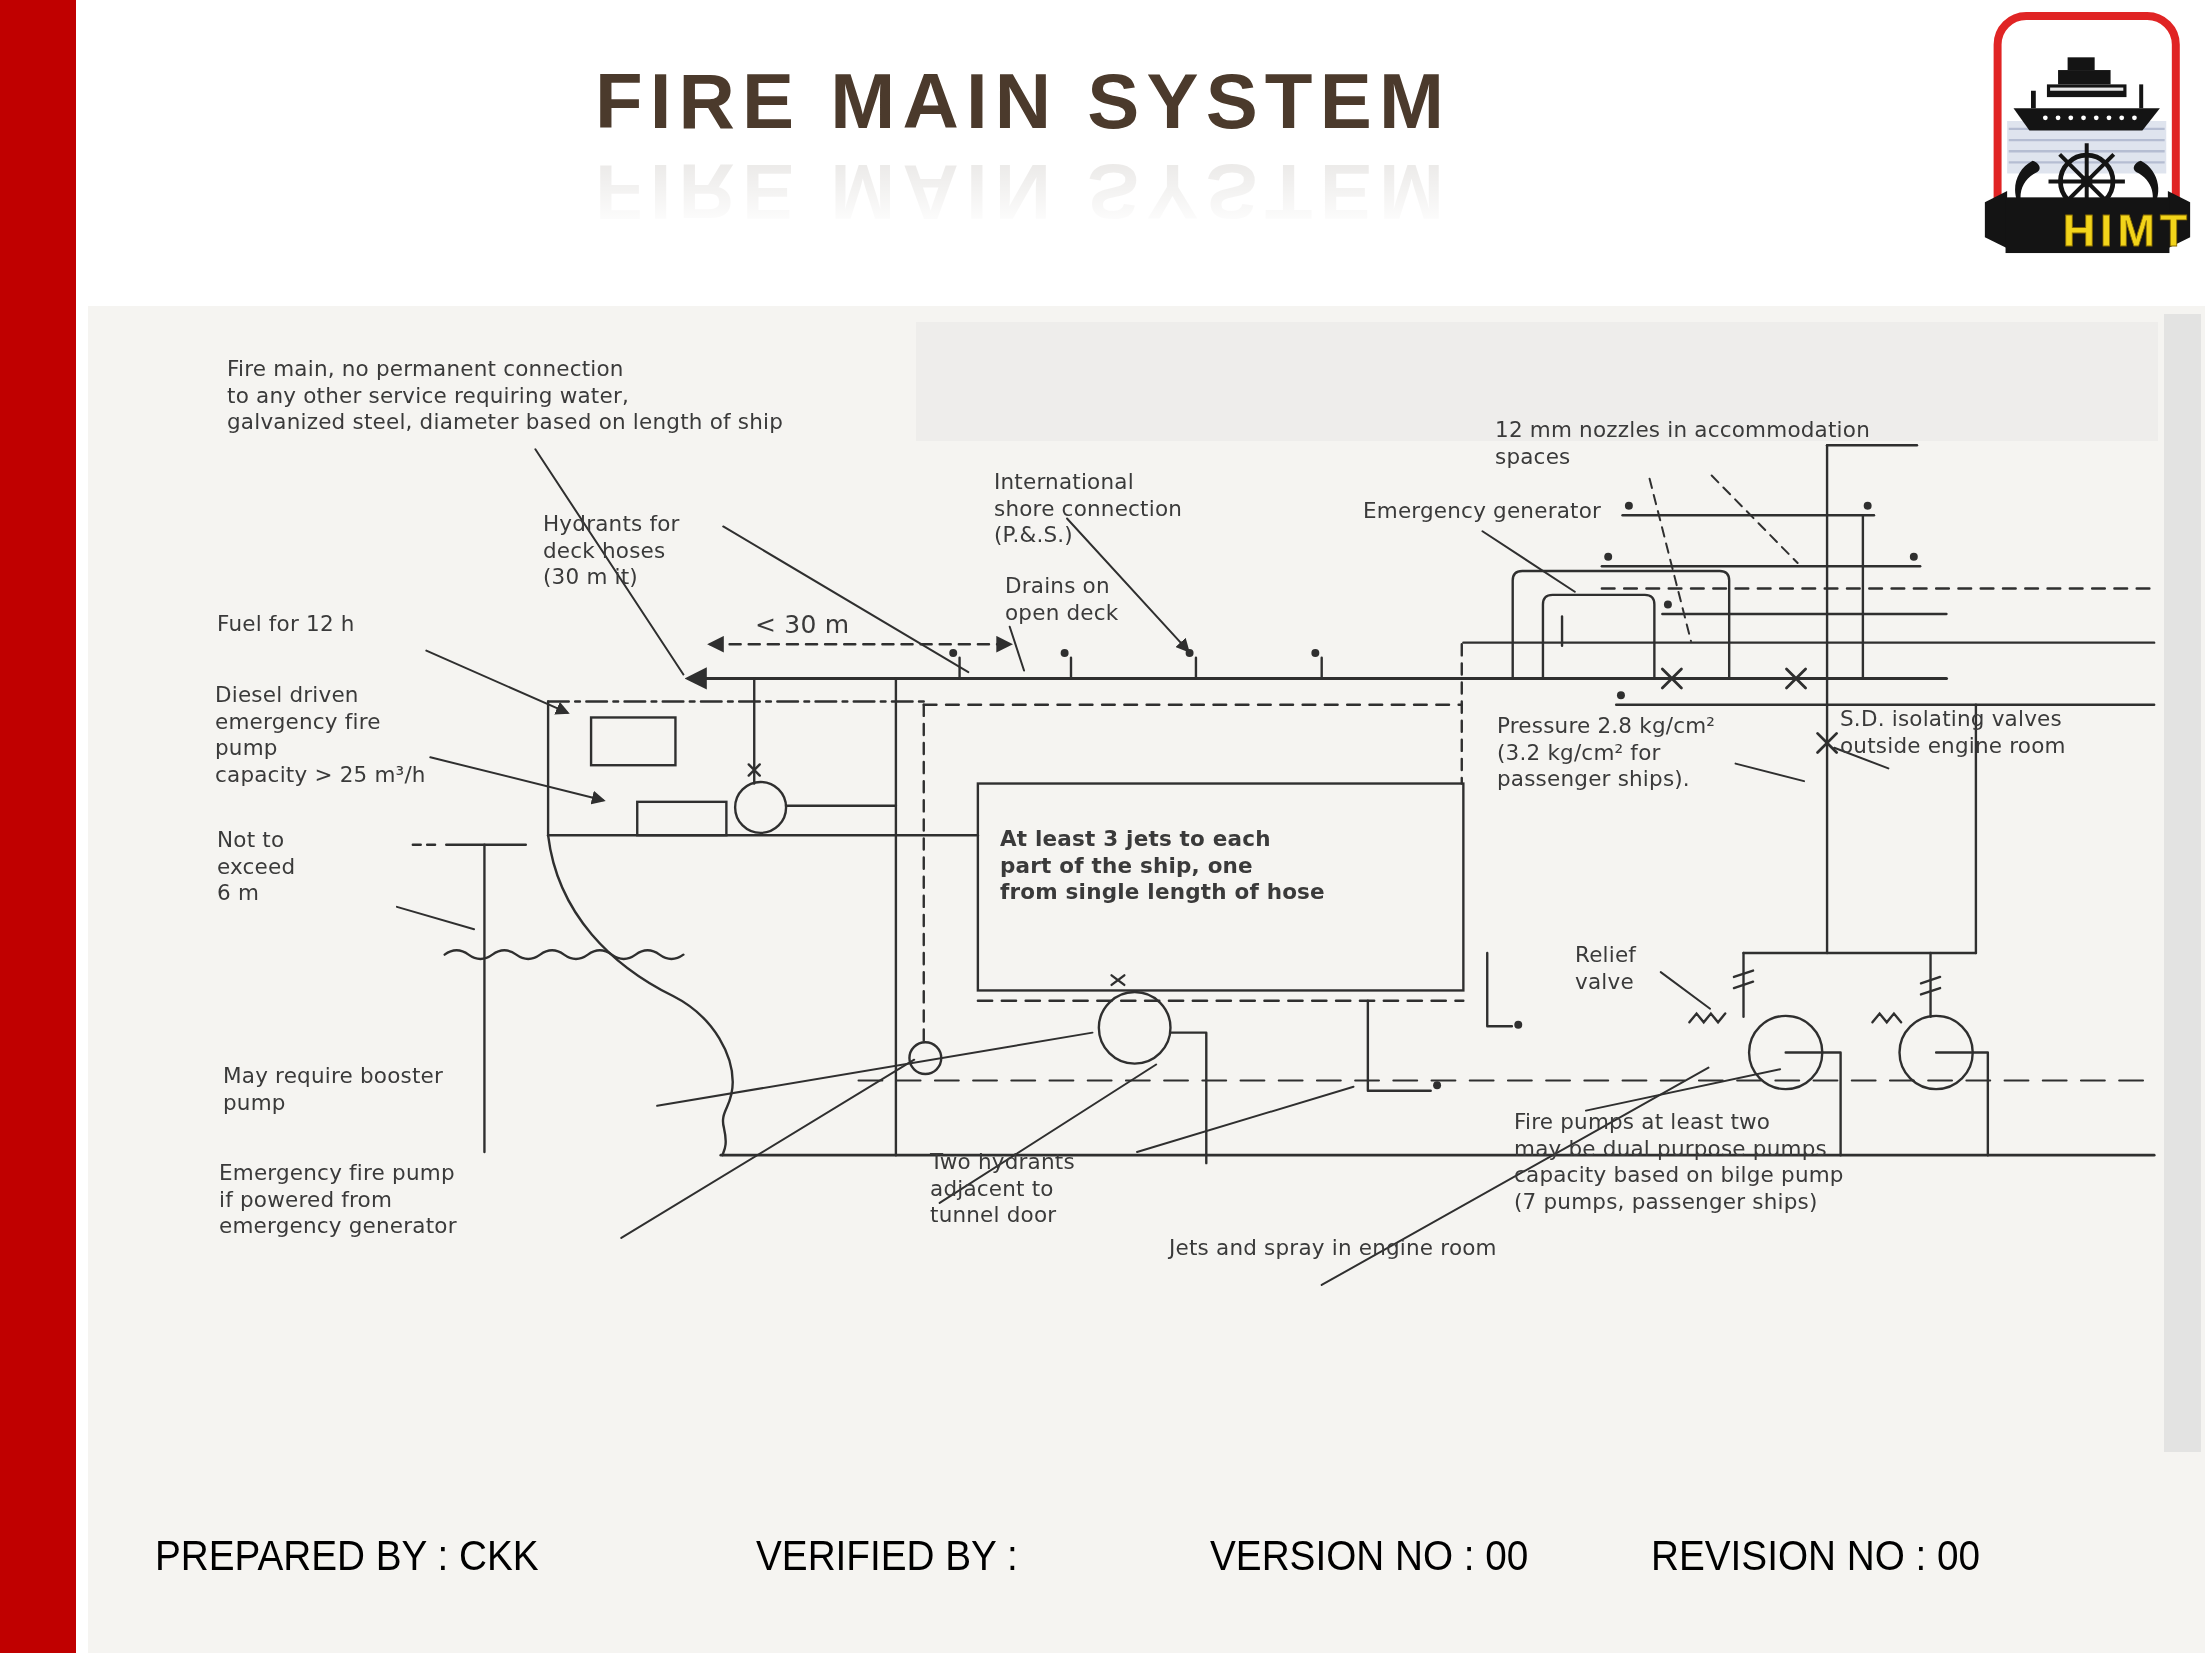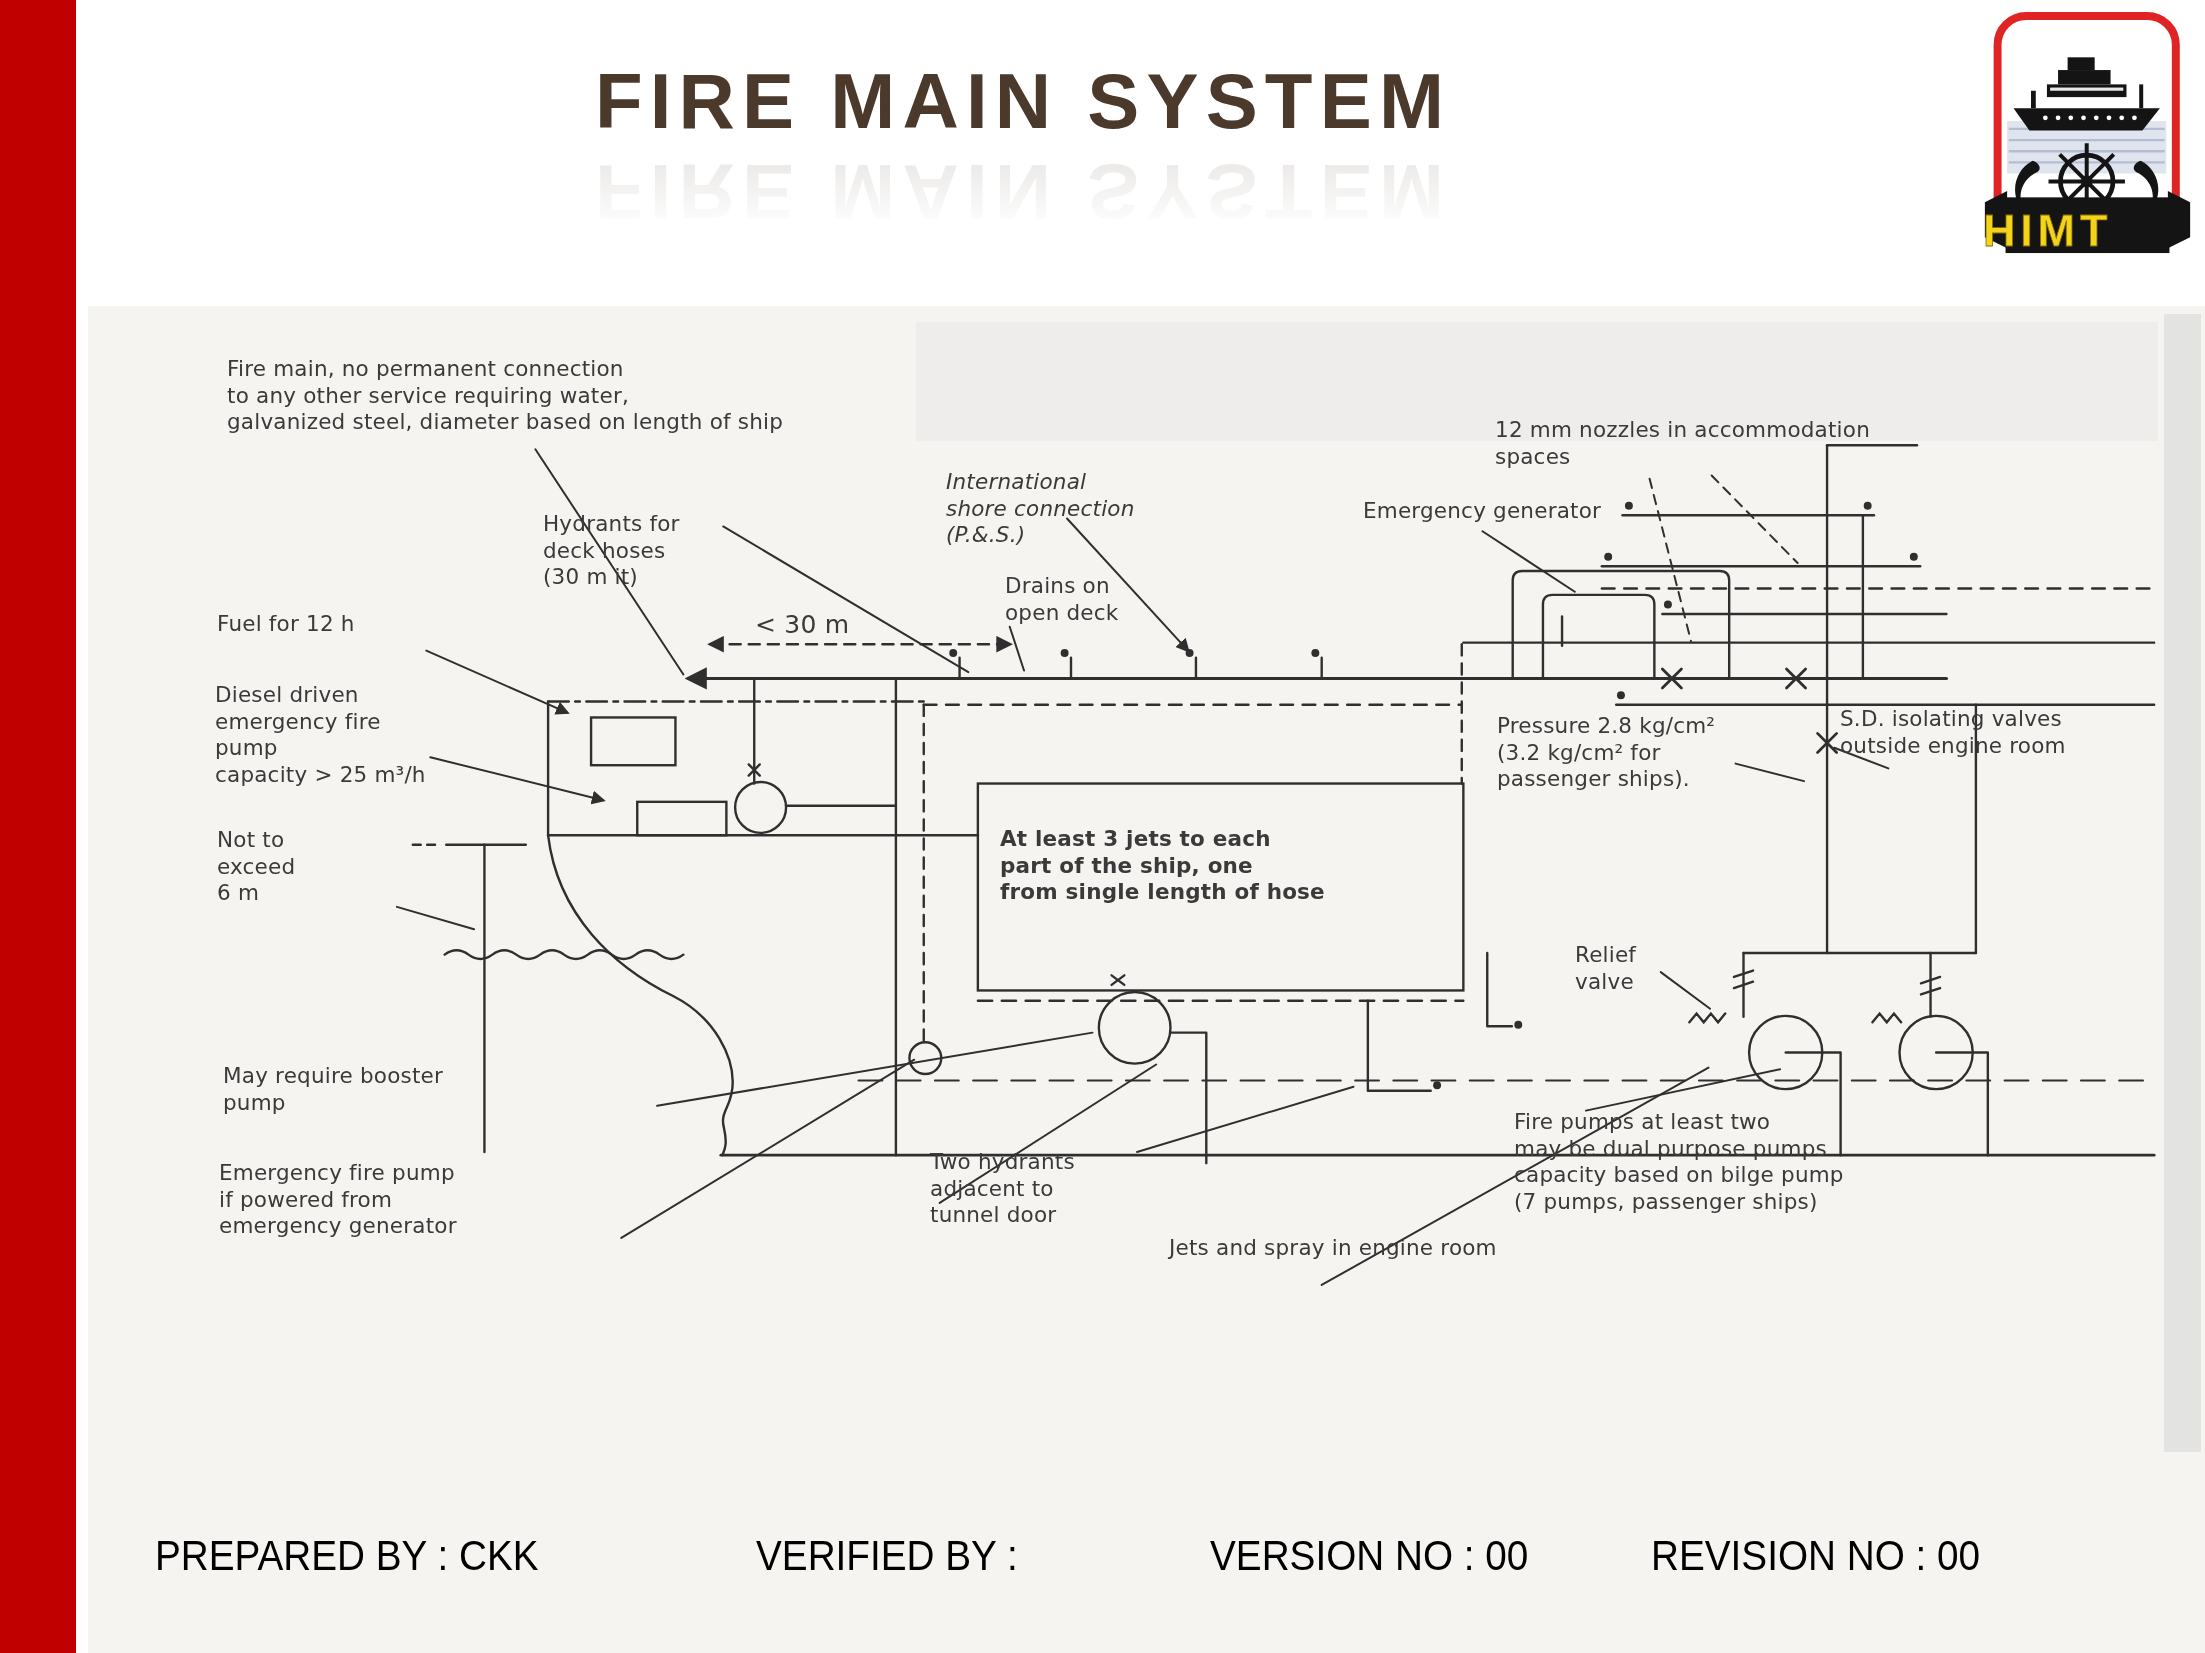--- a/index.html
+++ b/index.html
@@ -14,21 +14,21 @@
          letter-spacing:7.2px;color:#4B3A2C;line-height:1;}
   .title-reflection{position:absolute;left:0;top:153px;width:100%;
          font-family:"Liberation Sans",sans-serif;font-weight:800;font-size:78px;
          letter-spacing:7.2px;color:#4B3A2C;line-height:1;transform:scaleY(-1);opacity:.22;}
   .title-fade{position:absolute;left:0;top:153px;width:100%;height:96px;
          background:linear-gradient(to bottom,rgba(255,255,255,.45) 0%,#fff 80%);}
 
   
   .logo{position:absolute;left:1983px;top:8px;width:209px;height:253px;}
   .logo svg{position:absolute;left:0;top:0;}
-  .logo-text{position:absolute;left:0;top:197px;width:100%;text-align:left;
+  .logo-text{position:absolute;left:0;top:197px;width:100%;text-align:right;
        font-family:"Liberation Sans",sans-serif;font-weight:800;font-size:45px;
        letter-spacing:4.8px;color:#F2D41A;-webkit-text-stroke:0.8px #8a6d00;}
 
   
   .paper{position:absolute;left:88px;top:306px;width:2118px;height:1490px;background:#F5F4F1;}
   .paper .ghost-col{position:absolute;right:4.8px;top:8px;width:37px;height:1138px;
        background:rgba(148,148,158,.18);}
   .paper .ghost-row{position:absolute;left:828px;top:16px;width:1242px;height:119px;
        background:rgba(175,172,182,.10);}
   .art{position:absolute;left:0;top:0;}
@@ -270,21 +270,21 @@
 capacity &gt; 25 m³/h</div>
         <div class="dlabel" style="left: 129px; top: 521px; width: 175px;">Not to
 exceed
 6 m</div>
         <div class="dlabel" style="left: 135px; top: 757px; width: 287px;">May require booster
 pump</div>
         <div class="dlabel" style="left: 131px; top: 854px; width: 318px;">Emergency fire pump
 if powered from
 emergency generator</div>
         <div class="dlabel" style="left: 667px; top: 303px; width: 135px; font-size: 25px;">&lt; 30 m</div>
-        <div class="dlabel" style="left: 858px; top: 163px; width: 255px; font-style: italic;">International
+        <div class="dlabel" style="left: 906px; top: 163px; width: 255px;">International
 shore connection
 (P.&amp;.S.)</div>
         <div class="dlabel" style="left: 917px; top: 267px; width: 183px;">Drains on
 open deck</div>
         <div class="dlabel bold" style="left: 912px; top: 520px; width: 382px;">At least 3 jets to each
 part of the ship, one
 from single length of hose</div>
         <div class="dlabel" style="left: 842px; top: 843px; width: 223px;">Two hydrants
 adjacent to
 tunnel door</div>

